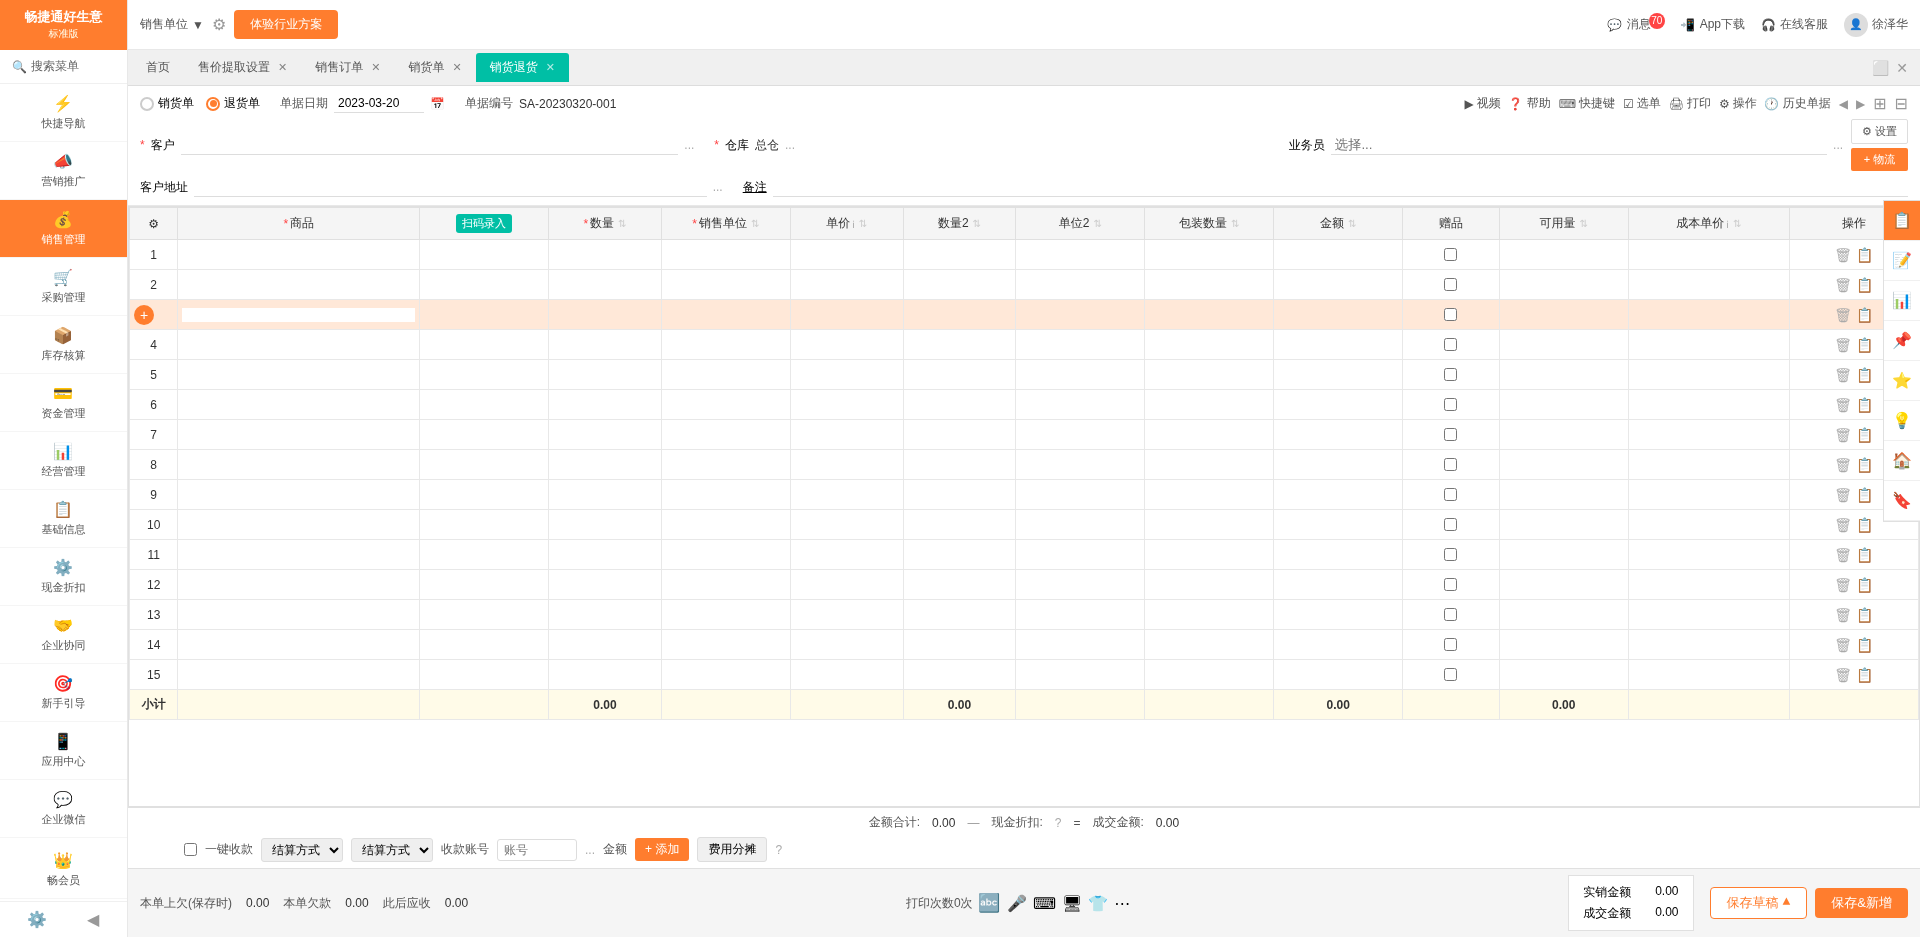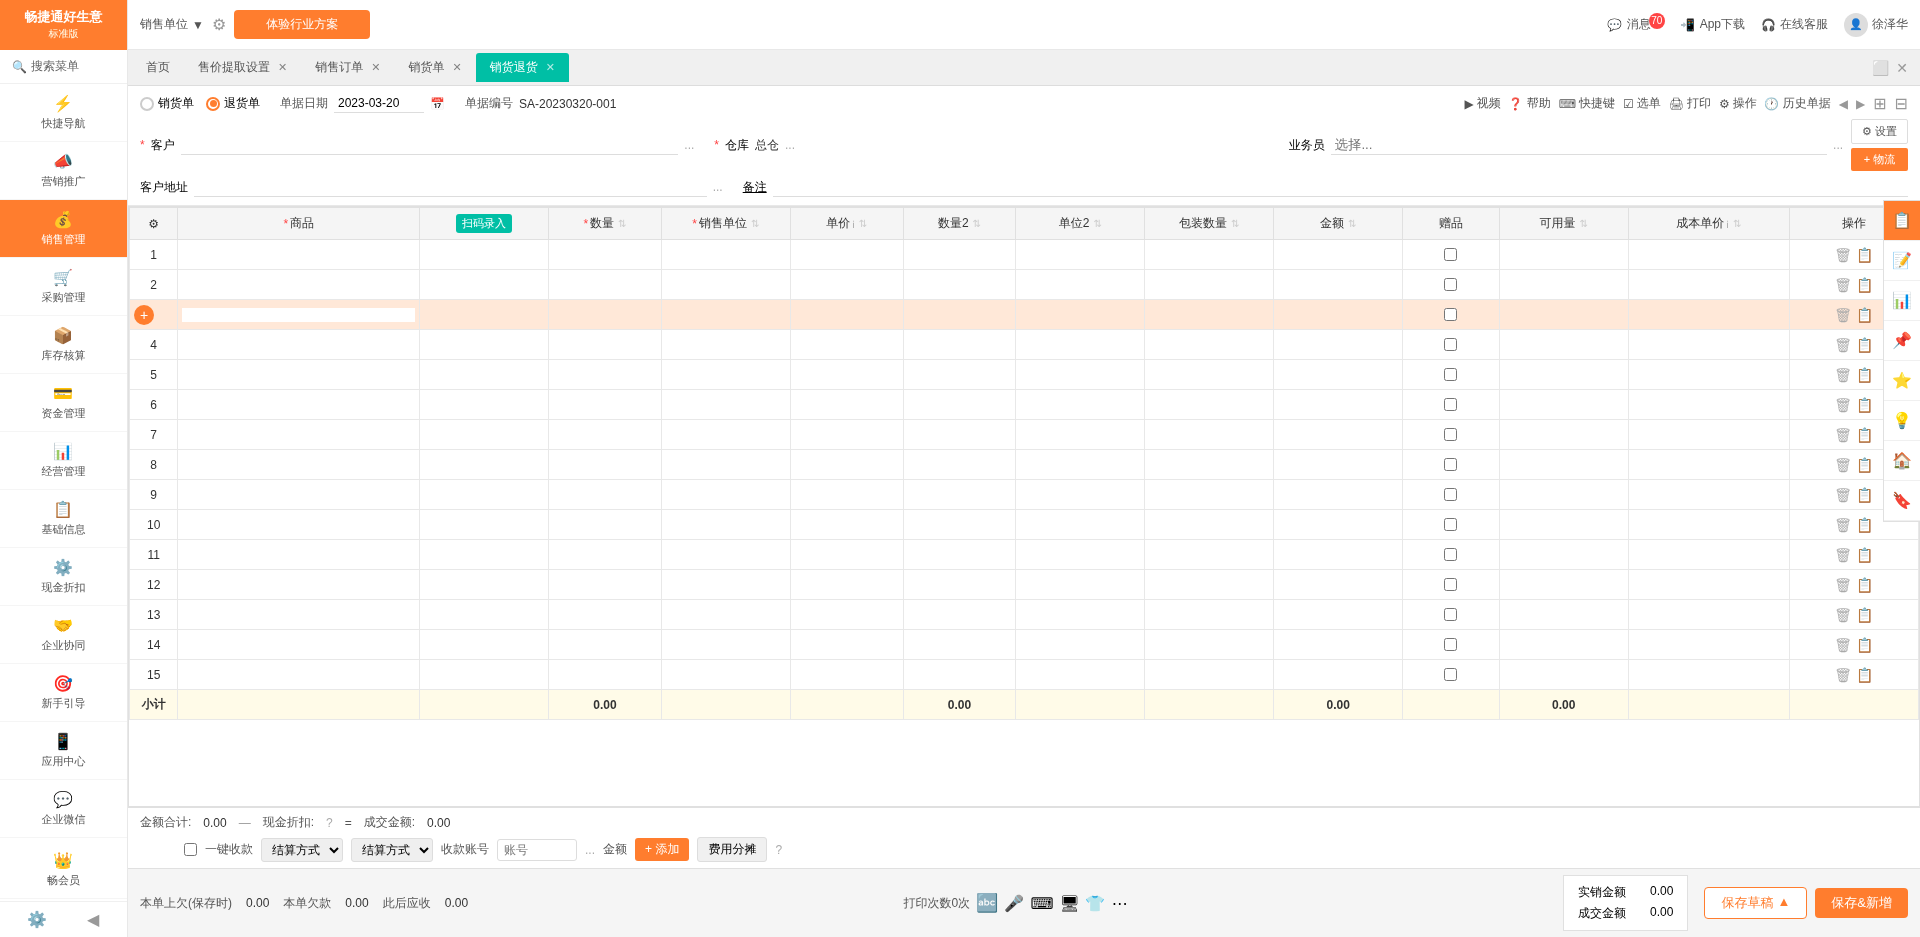--- a/index.html
+++ b/index.html
@@ -20,21 +20,21 @@
     .sidebar-bottom-icon { cursor: pointer; font-size: 16px; color: #999; }
 
     
     .main { flex: 1; display: flex; flex-direction: column; height: 937px; overflow: hidden; }
 
     
     .topbar { height: 50px; background: #fff; display: flex; align-items: center; justify-content: space-between; padding: 0 12px; border-bottom: 1px solid #e8e8e8; }
     .topbar-left { display: flex; align-items: center; gap: 8px; }
     .topbar-select { display: flex; align-items: center; gap: 4px; font-size: 12px; color: #555; cursor: pointer; }
     .topbar-gear { color: #999; cursor: pointer; font-size: 16px; }
-    .topbar-btn { background: #ff7d2e; color: #fff; border: none; padding: 6px 32px; border-radius: 4px; cursor: pointer; font-size: 12px; }
+    .topbar-btn { background: #ff7d2e; color: #fff; border: none; padding: 6px 16px; border-radius: 4px; cursor: pointer; font-size: 12px; }
     .topbar-right { display: flex; align-items: center; gap: 16px; font-size: 12px; color: #555; }
     .topbar-icon-item { display: flex; align-items: center; gap: 4px; cursor: pointer; }
     .badge { background: #ff4444; color: #fff; border-radius: 50%; width: 16px; height: 16px; font-size: 10px; display: flex; align-items: center; justify-content: center; margin-left: -6px; margin-top: -8px; }
     .avatar { width: 24px; height: 24px; border-radius: 50%; background: #ddd; display: flex; align-items: center; justify-content: center; font-size: 11px; color: #666; }
 
     
     .tabs { display: flex; align-items: center; background: #f0f0f0; border-bottom: 1px solid #ddd; height: 36px; padding: 0 4px; }
     .tab { padding: 6px 14px; font-size: 12px; cursor: pointer; display: flex; align-items: center; gap: 4px; border-radius: 3px 3px 0 0; color: #555; background: transparent; }
     .tab.active { background: #00bfa5; color: #fff; }
     .tab .close-x { margin-left: 4px; font-size: 11px; opacity: 0.7; }
@@ -72,34 +72,34 @@
     .checkbox-cell { display: flex; align-items: center; justify-content: center; }
     input[type=checkbox] { width: 13px; height: 13px; cursor: pointer; }
     .action-icons { display: flex; align-items: center; justify-content: center; gap: 4px; }
     .action-icon { cursor: pointer; color: #aaa; font-size: 14px; }
     .add-row-btn { background: #ff7d2e; color: #fff; border: none; width: 20px; height: 20px; border-radius: 50%; cursor: pointer; font-size: 14px; display: flex; align-items: center; justify-content: center; }
     .subtotal-row td { background: #fffbe8 !important; font-weight: bold; }
     .subtotal-label { text-align: left; padding-left: 8px; color: #555; }
 
     
     .bottom-area { border-top: 1px solid #e0e0e0; padding: 6px 12px; background: #fff; }
-    .amount-row { display: flex; align-items: center; gap: 12px; font-size: 12px; color: #555; margin-bottom: 6px; }
+    .amount-row { display: flex; align-items: center; gap: 12px; font-size: 12px; color: #555; margin-bottom: 6px; justify-content: center; }
     .payment-row { display: flex; align-items: center; gap: 8px; font-size: 12px; color: #555; margin-left: 44px; }
     .payment-input { border: 1px solid #ddd; padding: 3px 6px; border-radius: 3px; width: 80px; font-size: 12px; }
     .payment-select { border: 1px solid #ddd; padding: 3px 6px; border-radius: 3px; font-size: 12px; }
     .add-btn-small { background: #ff7d2e; color: #fff; border: none; padding: 3px 10px; border-radius: 3px; cursor: pointer; font-size: 12px; }
     .fee-btn { background: #f0f0f0; border: 1px solid #ddd; padding: 3px 10px; border-radius: 3px; cursor: pointer; font-size: 12px; }
     .help-icon { color: #aaa; cursor: pointer; }
 
     
     .footer { display: flex; align-items: center; justify-content: space-between; background: #f5f5f5; border-top: 1px solid #e0e0e0; padding: 6px 12px; }
     .footer-left { display: flex; align-items: center; gap: 14px; font-size: 12px; color: #555; }
     .footer-center { display: flex; align-items: center; gap: 6px; }
     .footer-right { display: flex; align-items: center; gap: 8px; }
-    .save-draft-btn { background: #fff; border: 1px solid #ff7d2e; color: #ff7d2e; padding: 6px 16px; border-radius: 4px; cursor: pointer; font-size: 13px; display: flex; align-items: flex-start; gap: 4px; }
+    .save-draft-btn { background: #fff; border: 1px solid #ff7d2e; color: #ff7d2e; padding: 6px 16px; border-radius: 4px; cursor: pointer; font-size: 13px; display: flex; align-items: flex-start; gap: 4px; font-family: Liberation Mono, monospace; }
     .save-new-btn { background: #ff7d2e; border: none; color: #fff; padding: 6px 16px; border-radius: 4px; cursor: pointer; font-size: 13px; display: flex; align-items: center; gap: 4px; }
     .summary-row { display: flex; justify-content: space-between; gap: 24px; padding: 2px 0; }
     .right-side-icon { padding: 10px 8px; cursor: pointer; color: #999; font-size: 16px; display: flex; align-items: center; justify-content: center; border-bottom: 1px solid #f0f0f0; }
 
     
     .col-num { width: 30px; }
     .col-product { width: 150px; }
     .col-barcode { width: 80px; }
     .col-qty { width: 70px; }
     .col-unit { width: 80px; }

